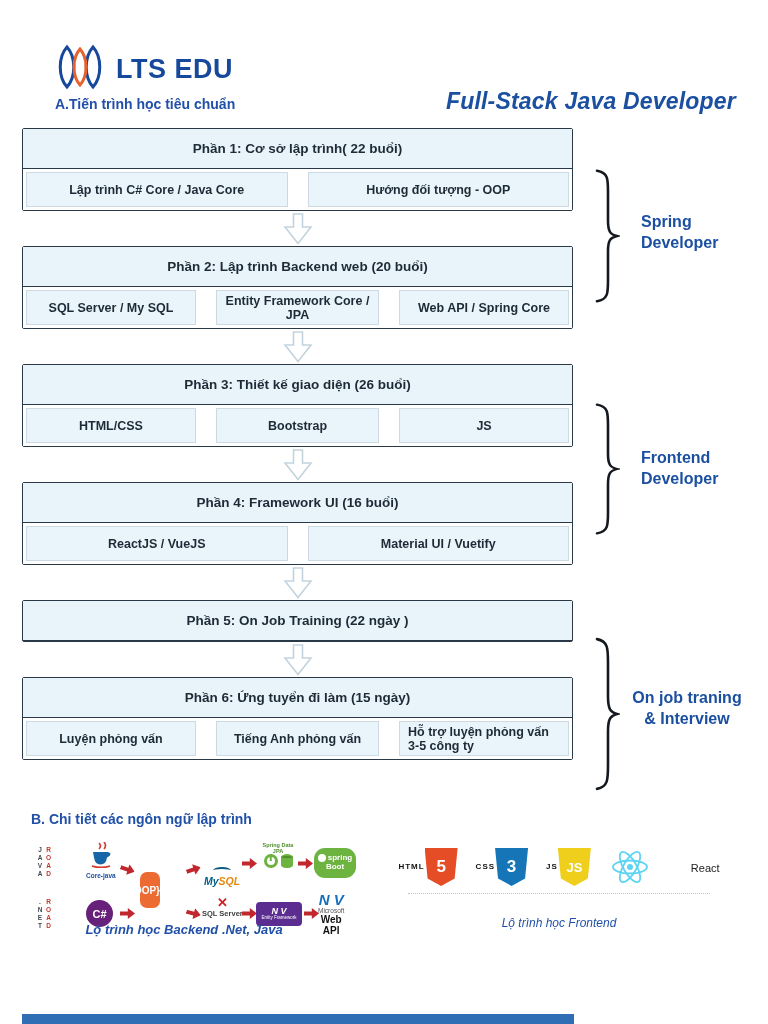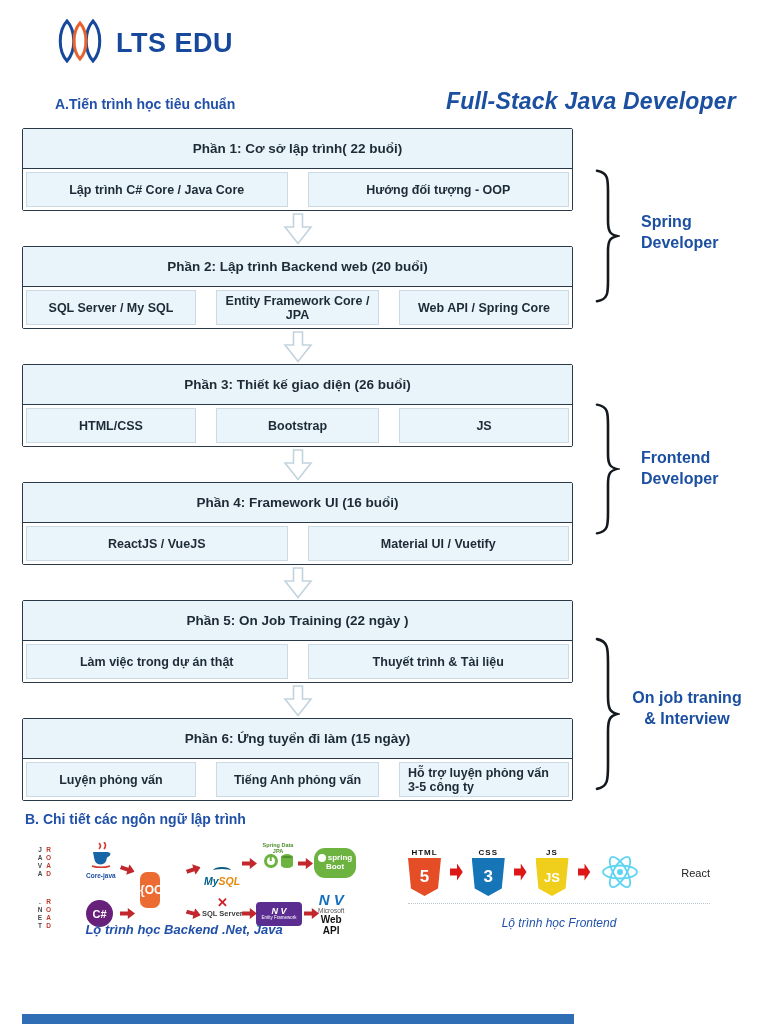--- a/index.html
+++ b/index.html
@@ -1,26 +1,26 @@
 <!DOCTYPE html>
 <html><head>
 <meta charset="utf-8">
 <style>
   html,body{margin:0;padding:0;}
   body{
     width:768px;height:1024px;position:relative;background:#ffffff;
     font-family:"Liberation Sans",sans-serif;overflow:hidden;color:#1d2b36;
   }
   
-  .logo{position:absolute;left:54px;top:18px;display:flex;align-items:center;gap:10px;}
+  .logo{position:absolute;left:54px;top:44px;display:flex;align-items:center;gap:10px;}
   .logo-text{font-size:27px;font-weight:bold;color:#16489b;letter-spacing:.5px;}
   .main-title{position:absolute;right:32px;top:48px;font-size:23px;font-weight:bold;
     font-style:italic;color:#1b4fa0;letter-spacing:.2px;margin-top:40px;}
   .heading-a{position:absolute;left:55px;top:96px;font-size:14px;font-weight:bold;color:#2050a8;}
-  .heading-b{position:absolute;left:25px;top:811px;font-size:14px;font-weight:bold;color:#2050a8;}
+  .heading-b{position:absolute;left:31px;top:811px;font-size:14px;font-weight:bold;color:#2050a8;}
 
   
   .flow{position:absolute;left:22px;top:128px;width:551px;}
   .phase{border:1.5px solid #2a3947;border-radius:2px;background:#fff;box-sizing:border-box;}
   .phase-header{height:39px;display:flex;align-items:center;justify-content:center;
     background:#e9f3fa;border-bottom:1.5px solid #2a3947;font-weight:bold;font-size:13.5px;}
   .cells{display:flex;gap:20px;padding:3px;background:#fff;}
   .cell{flex:1;min-height:35px;display:flex;align-items:center;justify-content:center;
     background:#eaf4fb;border:1px solid #ccdae4;font-weight:bold;font-size:12.5px;
     text-align:center;padding:2px 8px;box-sizing:border-box;}
@@ -37,21 +37,21 @@
   .bk{position:absolute;left:36px;top:842px;width:296px;height:96px;}
   .bk *{box-sizing:border-box;}
   .abs{position:absolute;}
   .vpair{display:flex;gap:2px;}
   .vword{writing-mode:vertical-rl;text-orientation:upright;font-size:6.5px;font-weight:bold;line-height:1;letter-spacing:1px;}
   .vword.w1{color:#44474b;}
   .vword.w2{color:#c0392b;}
   .r-arrow{width:15px;height:11px;background:#c1272d;
     clip-path:polygon(0 32%,52% 32%,52% 0,100% 50%,52% 100%,52% 68%,0 68%);}
   .oop-box{width:20px;height:36px;background:#ec6b33;border-radius:7px;display:flex;
-    align-items:center;justify-content:flex-start;color:#fff;font-weight:bold;font-size:12px;}
+    align-items:center;justify-content:flex-end;color:#fff;font-weight:bold;font-size:10px;}
   .tiny-label{font-size:6.5px;font-weight:bold;color:#1b4fa0;text-align:center;}
   .mysql-swoosh{width:18px;height:7px;border-top:2.5px solid #0c5a7d;border-radius:50% 50% 0 0;margin:0 auto 1px auto;}
   .mysql-text{font-size:10.5px;font-weight:bold;font-style:italic;color:#00618a;}
   .mysql-text .sqlpart{color:#e8890c;}
   .jpa-shapes{display:flex;align-items:center;gap:3px;justify-content:center;}
   .power-ring{width:14px;height:14px;border:3px solid #6cb33f;border-radius:50%;position:relative;}
   .power-ring::after{content:"";position:absolute;left:50%;top:-3px;width:2.5px;height:7px;background:#6cb33f;transform:translateX(-50%);}
   .db-cyl{width:12px;height:14px;background:#6cb33f;border-radius:6px 6px 5px 5px / 4px 4px 3px 3px;position:relative;}
   .db-cyl::before{content:"";position:absolute;left:0;top:1.5px;right:0;height:2px;background:#4e8f2c;border-radius:50%;}
   .sb-box{width:42px;height:30px;background:#6cb33f;border-radius:11px;display:flex;flex-direction:column;
@@ -68,21 +68,21 @@
   .webapi{text-align:center;line-height:1.1;}
   .webapi-nv{font-size:15px;font-weight:bold;font-style:italic;color:#1570c0;line-height:1;}
   .webapi-ms{font-size:6.5px;color:#555;}
   .webapi-t{font-size:10px;font-weight:bold;color:#111;}
   .bk-caption{position:absolute;left:36px;top:922px;width:296px;text-align:center;
     font-size:13px;font-weight:bold;font-style:italic;color:#2050a8;}
 
   
   .fe{position:absolute;left:408px;top:848px;width:302px;display:flex;align-items:center;
     justify-content:center;gap:9px;padding-bottom:7px;border-bottom:1px dotted #b9c6cf;}
-  .shield-wrap{display:flex;flex-direction:column;align-items:center;}
+  .shield-wrap{display:flex;flex-direction:row;align-items:center;}
   .shield-tag{font-size:8px;font-weight:bold;color:#111;letter-spacing:1px;margin-bottom:1px;}
   .shield{width:33px;height:38px;display:flex;align-items:center;justify-content:center;
     clip-path:polygon(0 0,100% 0,91% 80%,50% 100%,9% 80%);color:#fff;font-weight:bold;font-size:17px;}
   .shield.html5{background:#e44d26;}
   .shield.css3{background:#1575b7;}
   .shield.js{background:#f0cf1c;font-size:13px;}
   .fe-arrow{width:24px;height:17px;background:#dd1717;
     clip-path:polygon(0 30%,55% 30%,55% 0,100% 50%,55% 100%,55% 70%,0 70%);}
   .react-wrap{display:flex;align-items:center;gap:40px;}
   .react-label{font-size:11px;color:#222;margin-top:1px;}
@@ -165,24 +165,20 @@
   </div>
 
   <div class="arrow-row">
     <svg width="30" height="32" viewBox="0 0 30 32">
       <path d="M10.5 1 H19.5 V14 H28 L15 30.5 L2 14 H10.5 Z" fill="#fff" stroke="#c3d3de" stroke-width="1.6"></path>
     </svg>
   </div>
 
   <div class="phase">
     <div class="phase-header">Phần 5: On Job Training (22 ngày )</div>
-    <div class="cells">
-      <div class="cell">Làm việc trong dự án thật</div>
-      <div class="cell">Thuyết trình &amp; Tài liệu</div>
-    </div>
   </div>
 
   <div class="arrow-row">
     <svg width="30" height="32" viewBox="0 0 30 32">
       <path d="M10.5 1 H19.5 V14 H28 L15 30.5 L2 14 H10.5 Z" fill="#fff" stroke="#c3d3de" stroke-width="1.6"></path>
     </svg>
   </div>
 
   <div class="phase">
     <div class="phase-header">Phần 6: Ứng tuyển đi làm (15 ngày)</div>

